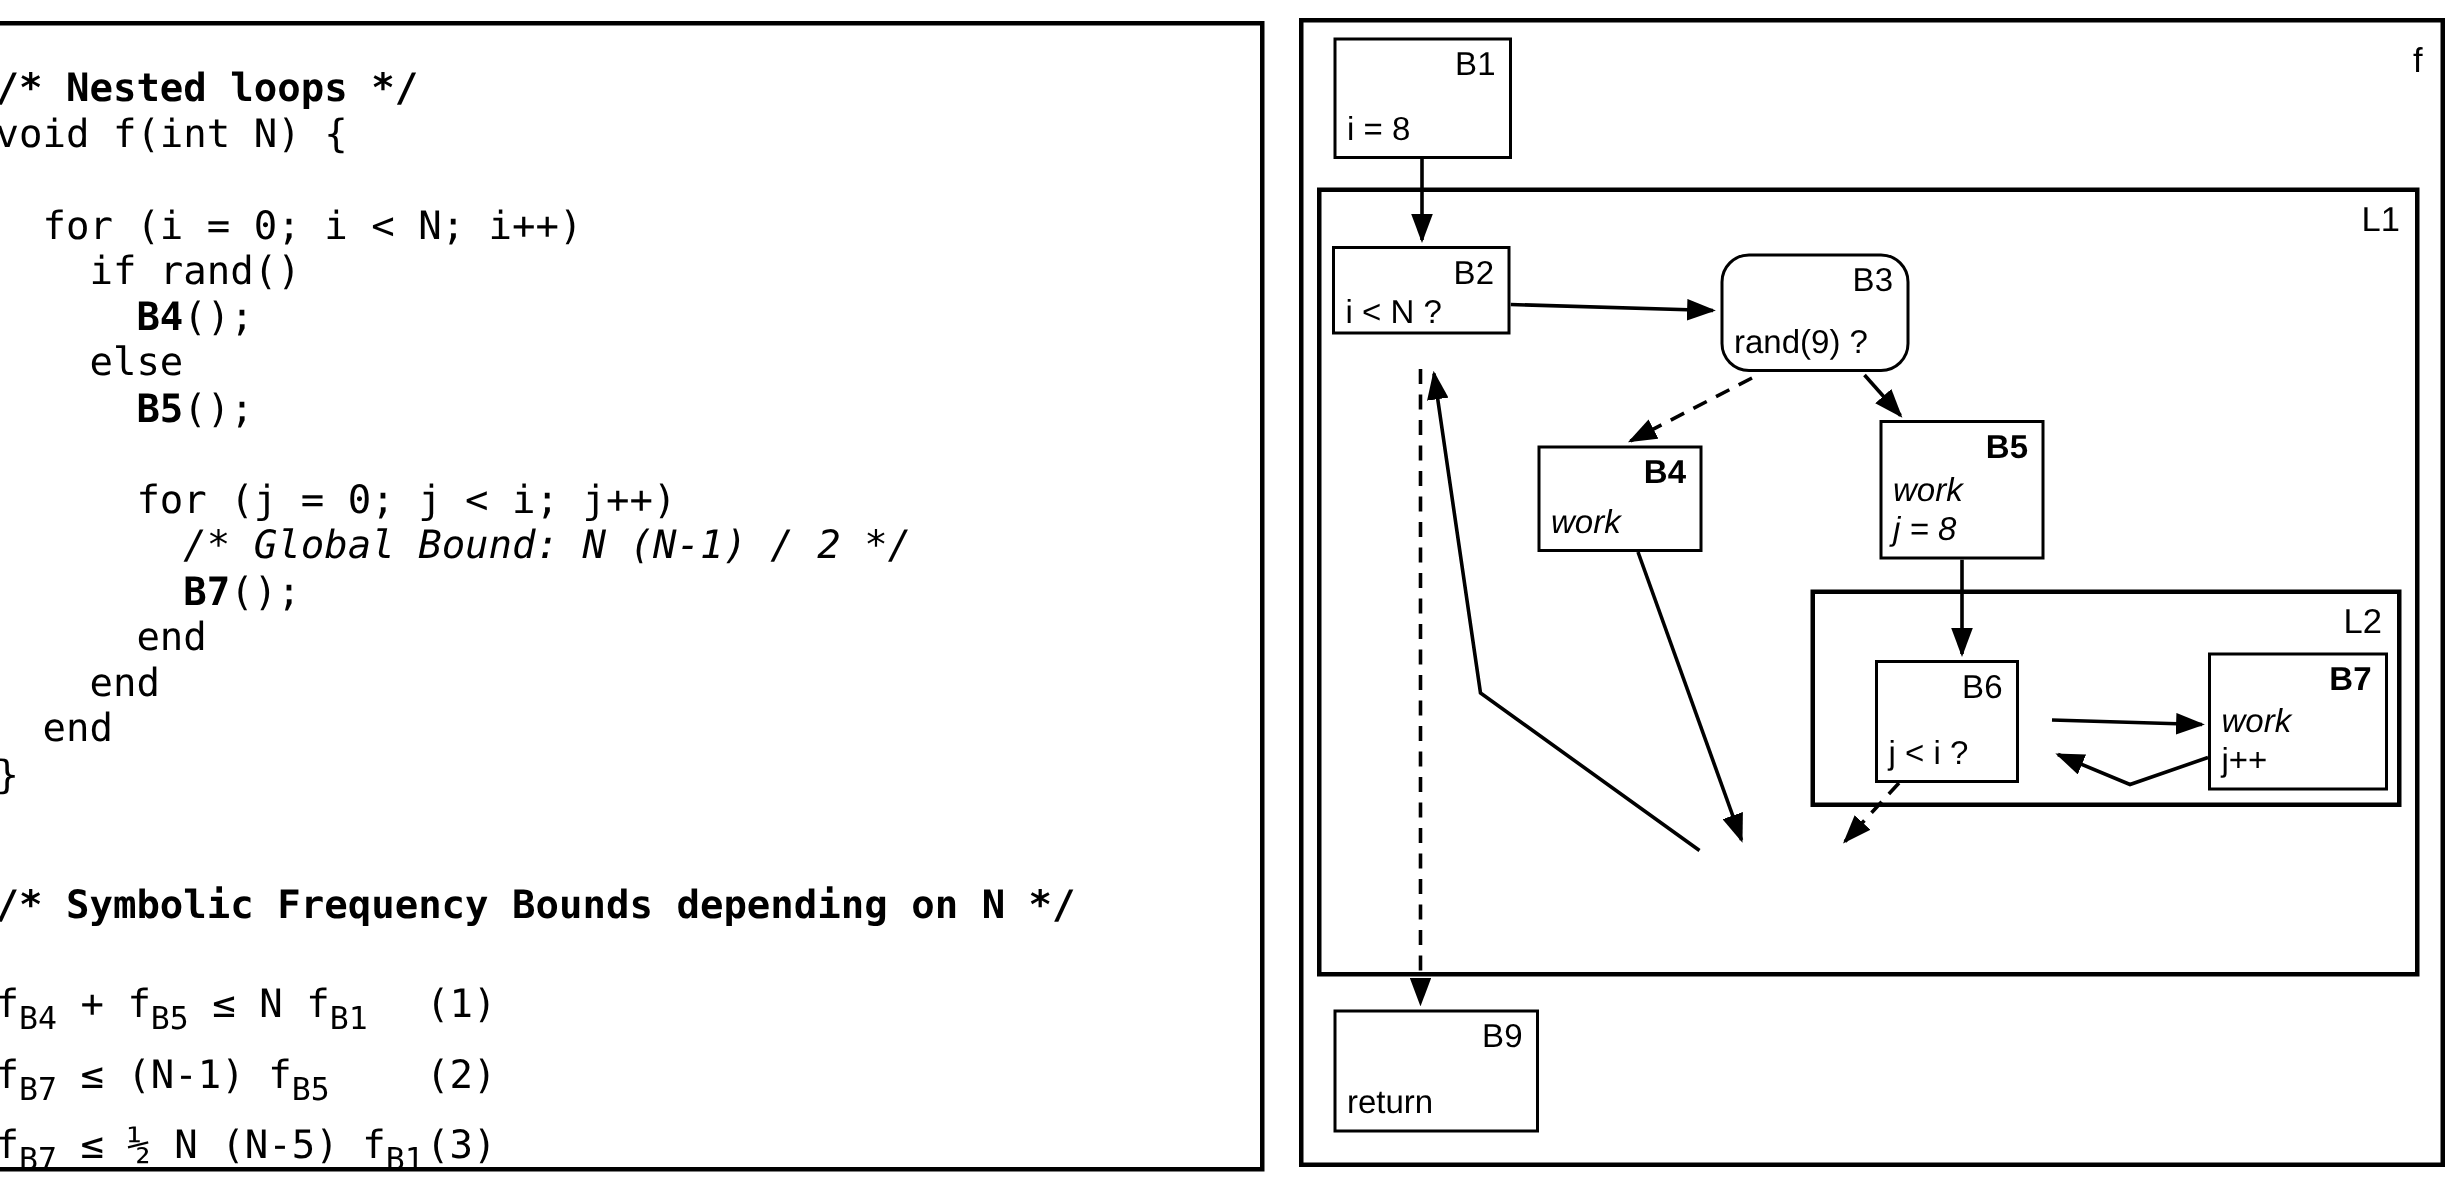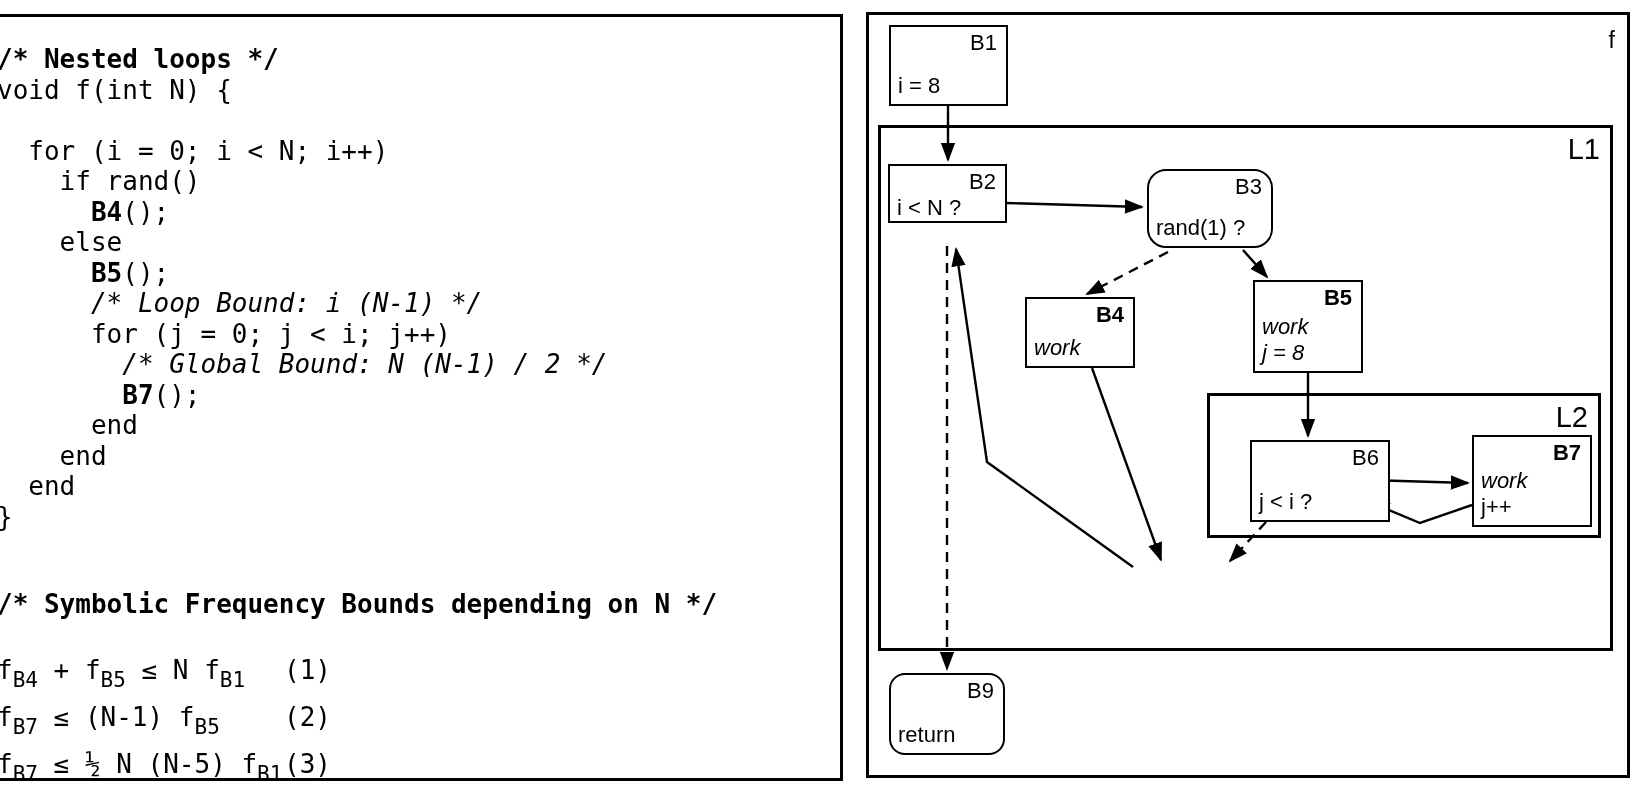--- a/index.html
+++ b/index.html
@@ -18,21 +18,21 @@
   #formulas{position:absolute;left:2px;top:630px;
               font:26px/47px "DejaVu Sans Mono",monospace}
   .formula-line{position:relative;white-space:pre;height:47px}
   .fsub{font-size:21px;position:relative;top:8px}
   .fnum{position:absolute;left:287px;top:0}
   
   #fbox{position:absolute;left:866px;top:12px;width:764px;height:766px;
         border:3px solid #000;box-sizing:border-box;background:#fff}
   .f-label{position:absolute;top:12px;right:12px;font-size:23px}
   .container{position:absolute;border:3px solid #000;box-sizing:border-box;z-index:1}
-  .loop-label{position:absolute;top:5px;right:10px;font-size:29px}
+  .loop-label{position:absolute;top:5px;right:10px;font-size:23px}
   #edge-svg{position:absolute;left:0;top:0;z-index:2}
   .block{position:absolute;border:2.5px solid #000;box-sizing:border-box;background:#fff;
          z-index:3;display:flex;flex-direction:column;justify-content:space-between;
          font-size:22px}
   .bid{text-align:right;padding:3px 9px 0 0;line-height:26px}
   .bid.b{font-weight:bold}
   .bcontent{padding:0 0 5px 7px}
   .bline{line-height:26px;white-space:pre}
 </style>
 </head>
@@ -41,21 +41,21 @@
 <div class="left-panel">
   <div id="code-lines">
       <div class="code-line"><span class="b">/* Nested loops */</span></div>
       <div class="code-line"><span>void f(int N) {</span></div>
       <div class="code-line"><span>  </span></div>
       <div class="code-line"><span>  for (i = 0; i &lt; N; i++)</span></div>
       <div class="code-line"><span>    if rand()</span></div>
       <div class="code-line"><span>      </span><span class="b">B4</span><span>();</span></div>
       <div class="code-line"><span>    else</span></div>
       <div class="code-line"><span>      </span><span class="b">B5</span><span>();</span></div>
-      <div class="code-line"><span>      </span><span class="i">/* Loop Bound: i (N-1) */</span></div>
+      <div class="code-line"><span>      </span></div>
       <div class="code-line"><span>      for (j = 0; j &lt; i; j++)</span></div>
       <div class="code-line"><span>        </span><span class="i">/* Global Bound: N (N-1) / 2 */</span></div>
       <div class="code-line"><span>        </span><span class="b">B7</span><span>();</span></div>
       <div class="code-line"><span>      end</span></div>
       <div class="code-line"><span>    end</span></div>
       <div class="code-line"><span>  end</span></div>
       <div class="code-line"><span>}</span></div>
     </div>
   <div class="section-comment">/* Symbolic Frequency Bounds depending on N */</div>
   <div id="formulas">
@@ -99,48 +99,48 @@
     </div>
     <div class="block" style="left: 19px; top: 149px; width: 119px; height: 59px;">
       <div class="bid">B2</div>
       <div class="bcontent">
         <div class="bline">i &lt; N ?</div>
       </div>
     </div>
     <div class="block" style="left: 278px; top: 154px; width: 126px; height: 79px; border-radius: 19px;">
       <div class="bid">B3</div>
       <div class="bcontent">
-        <div class="bline">rand(1) ?</div>
+        <div class="bline">rand(9) ?</div>
       </div>
     </div>
     <div class="block" style="left: 156px; top: 282px; width: 110px; height: 71px;">
       <div class="bid b">B4</div>
       <div class="bcontent">
         <div class="bline i">work</div>
       </div>
     </div>
     <div class="block" style="left: 384px; top: 265px; width: 110px; height: 93px;">
       <div class="bid b">B5</div>
       <div class="bcontent">
         <div class="bline i">work</div>
         <div class="bline i">j = 8</div>
       </div>
     </div>
-    <div class="block" style="left: 381px; top: 425px; width: 140px; height: 82px;">
+    <div class="block" style="left: 381px; top: 425px; width: 96px; height: 82px;">
       <div class="bid">B6</div>
       <div class="bcontent">
         <div class="bline">j &lt; i ?</div>
       </div>
     </div>
     <div class="block" style="left: 603px; top: 420px; width: 120px; height: 92px;">
       <div class="bid b">B7</div>
       <div class="bcontent">
         <div class="bline i">work</div>
         <div class="bline">j++</div>
       </div>
     </div>
-    <div class="block" style="left: 20px; top: 658px; width: 116px; height: 82px; border-radius: 16px;">
+    <div class="block" style="left: 20px; top: 658px; width: 137px; height: 82px;">
       <div class="bid">B9</div>
       <div class="bcontent">
         <div class="bline">return</div>
       </div>
     </div>
   </div>
 
 </body></html>

